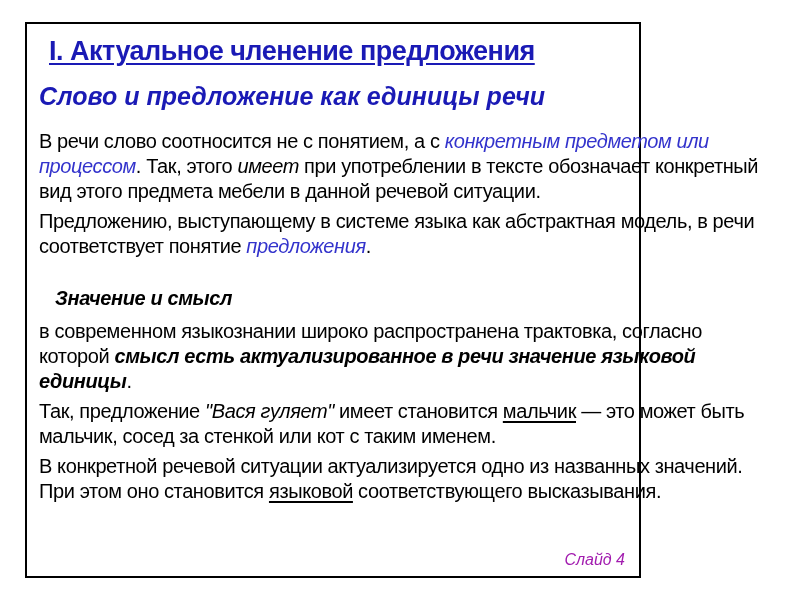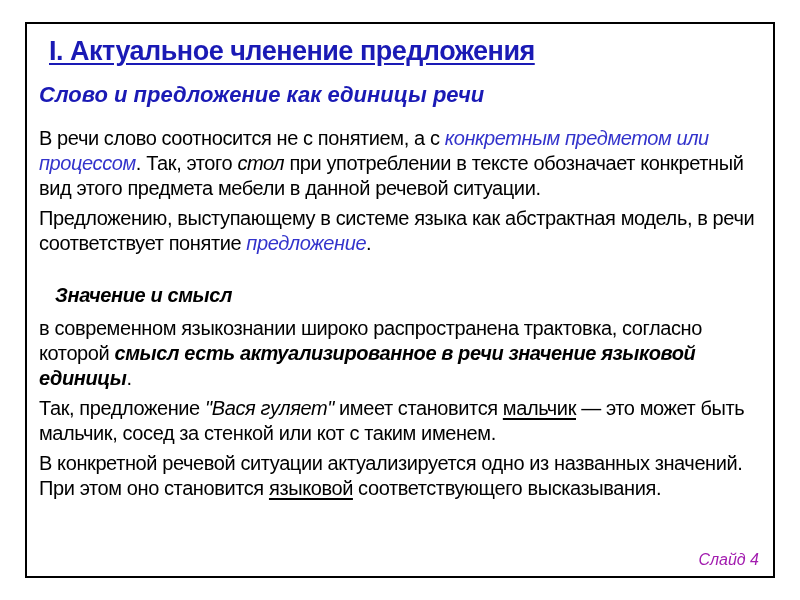--- a/index.html
+++ b/index.html
@@ -11,41 +11,41 @@
     overflow: hidden;
   }
   .page {
     position: relative;
     width: 800px; height: 600px;
     background: #ffffff;
   }
   .slide {
     position: absolute;
     left: 25px; top: 22px;
-    width: 750px; height: 556px;
+    width: 616px; height: 556px;
     border: 2px solid #000000;
     background: #ffffff;
   }
   .slide-inner {
     position: relative;
     width: 100%; height: 100%;
     padding: 8px 13px 0 12px;
   }
   .title {
     margin: 4px 0 0 10px;
     font-size: 27px;
     font-weight: bold;
     letter-spacing: -0.5px;
     color: var(--title-blue, #1a1ab5);
     text-decoration: underline;
     text-underline-offset: 3px;
   }
   .subtitle {
     margin: 15px 0 18px 0;
-    font-size: 22px;
+    font-size: 25px;
     font-weight: bold;
     font-style: italic;
     color: var(--title-blue, #1a1ab5);
   }
   .body-text {
     margin-top: 13px;
     font-size: 20px;
     line-height: 25px;
     letter-spacing: -0.4px;
     color: var(--body-text, #000000);
@@ -74,22 +74,22 @@
 </style>
 </head>
 <body>
 
 <div class="page">
   <div class="slide">
     <div class="slide-inner">
       <div class="title">I. Актуальное членение предложения</div>
       <div class="subtitle">Слово и предложение как единицы речи</div>
       <div class="body-text">
-          <div class="para"><span class="r-normal">В речи слово соотносится не с понятием, а с </span><span class="r-accent-italic">конкретным предметом или процессом</span><span class="r-normal">. Так, этого </span><span class="r-italic">стол</span><span class="r-normal"> при употреблении в тексте обозначает конкретный вид этого предмета мебели в данной речевой ситуации.</span></div>
-          <div class="para"><span class="r-normal">Предложению, выступающему в системе языка как абстрактная модель, в речи соответствует понятие </span><span class="r-accent-italic">предложение</span><span class="r-normal">.</span></div>
+          <div class="para"><span class="r-normal">В речи слово соотносится не с понятием, а с </span><span class="r-accent-italic">конкретным предметом или процессом</span><span class="r-normal">. Так, этого </span><span class="r-italic">имеет</span><span class="r-normal"> при употреблении в тексте обозначает конкретный вид этого предмета мебели в данной речевой ситуации.</span></div>
+          <div class="para"><span class="r-normal">Предложению, выступающему в системе языка как абстрактная модель, в речи соответствует понятие </span><span class="r-accent-italic">предложения</span><span class="r-normal">.</span></div>
           <div class="section-heading">Значение и смысл</div>
           <div class="para"><span class="r-normal">в современном языкознании широко распространена трактовка, согласно которой </span><span class="r-bold-italic">смысл есть актуализированное в речи значение языковой единицы</span><span class="r-normal">.</span></div>
           <div class="para"><span class="r-normal">Так, предложение </span><span class="r-italic">"Вася гуляет"</span><span class="r-normal"> имеет становится </span><span class="r-underline">мальчик</span><span class="r-normal"> — это может быть мальчик, сосед за стенкой или кот с таким именем.</span></div>
           <div class="para"><span class="r-normal">В конкретной речевой ситуации актуализируется одно из названных значений. При этом оно становится </span><span class="r-underline">языковой</span><span class="r-normal"> соответствующего высказывания.</span></div>
         </div>
       <div class="footer">Слайд 4</div>
     </div>
   </div>
 </div>
 

